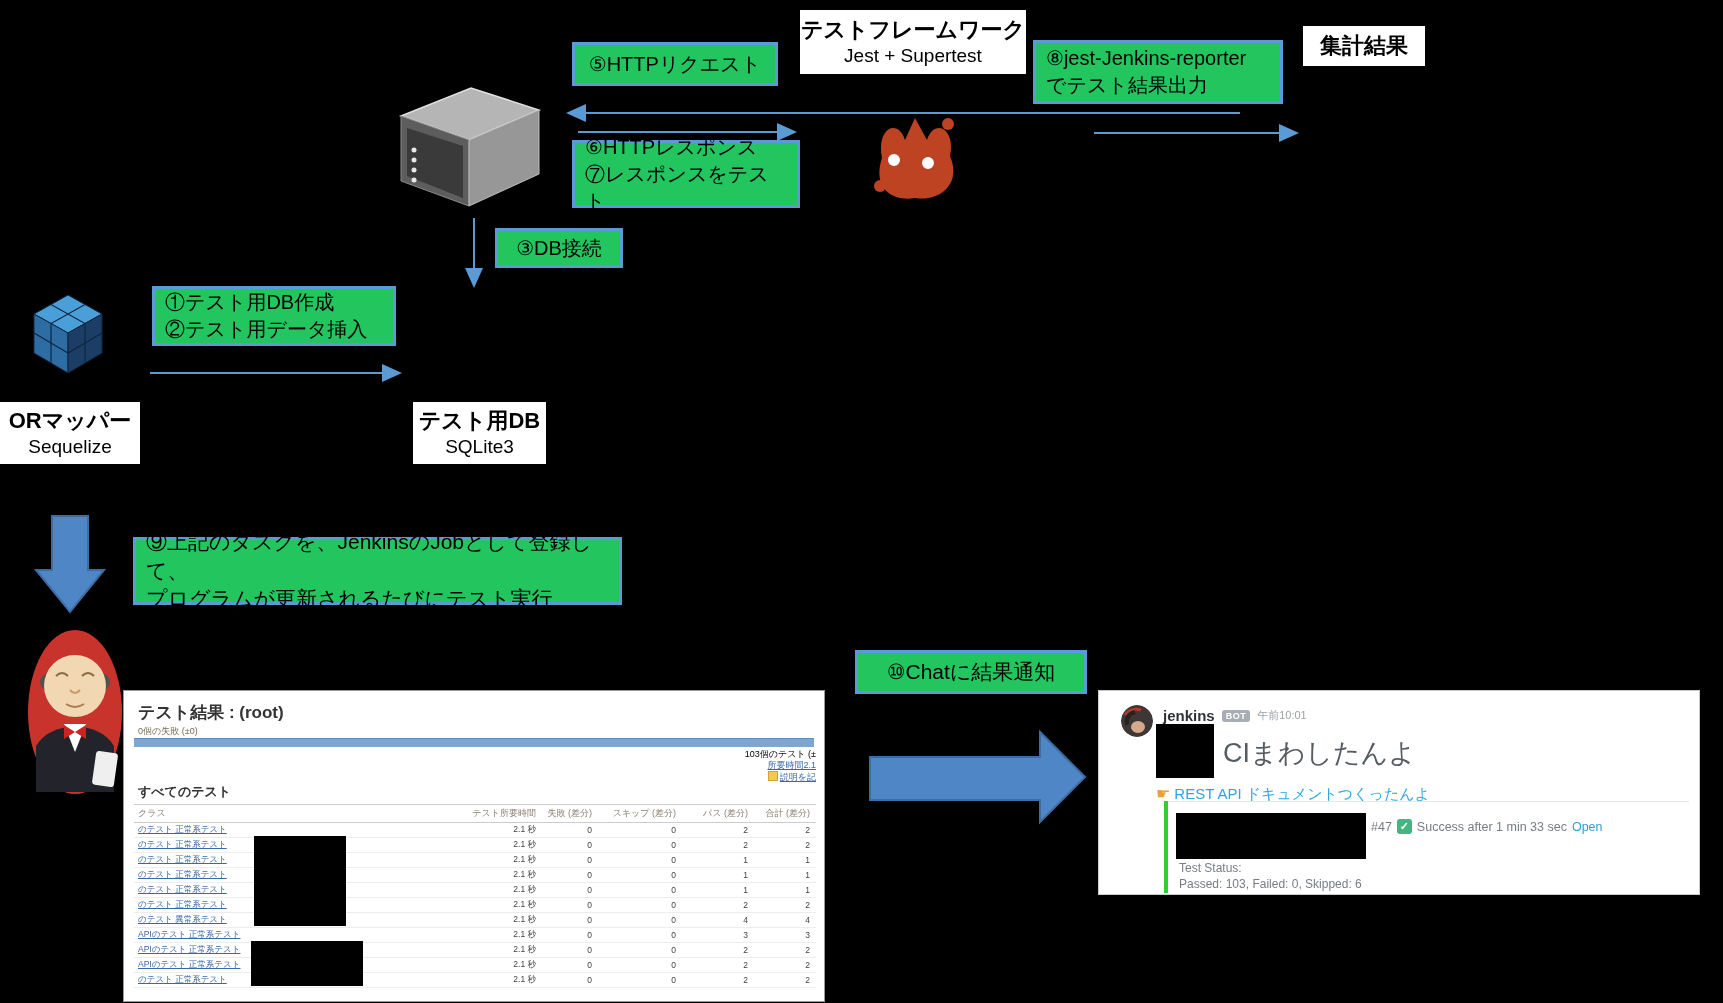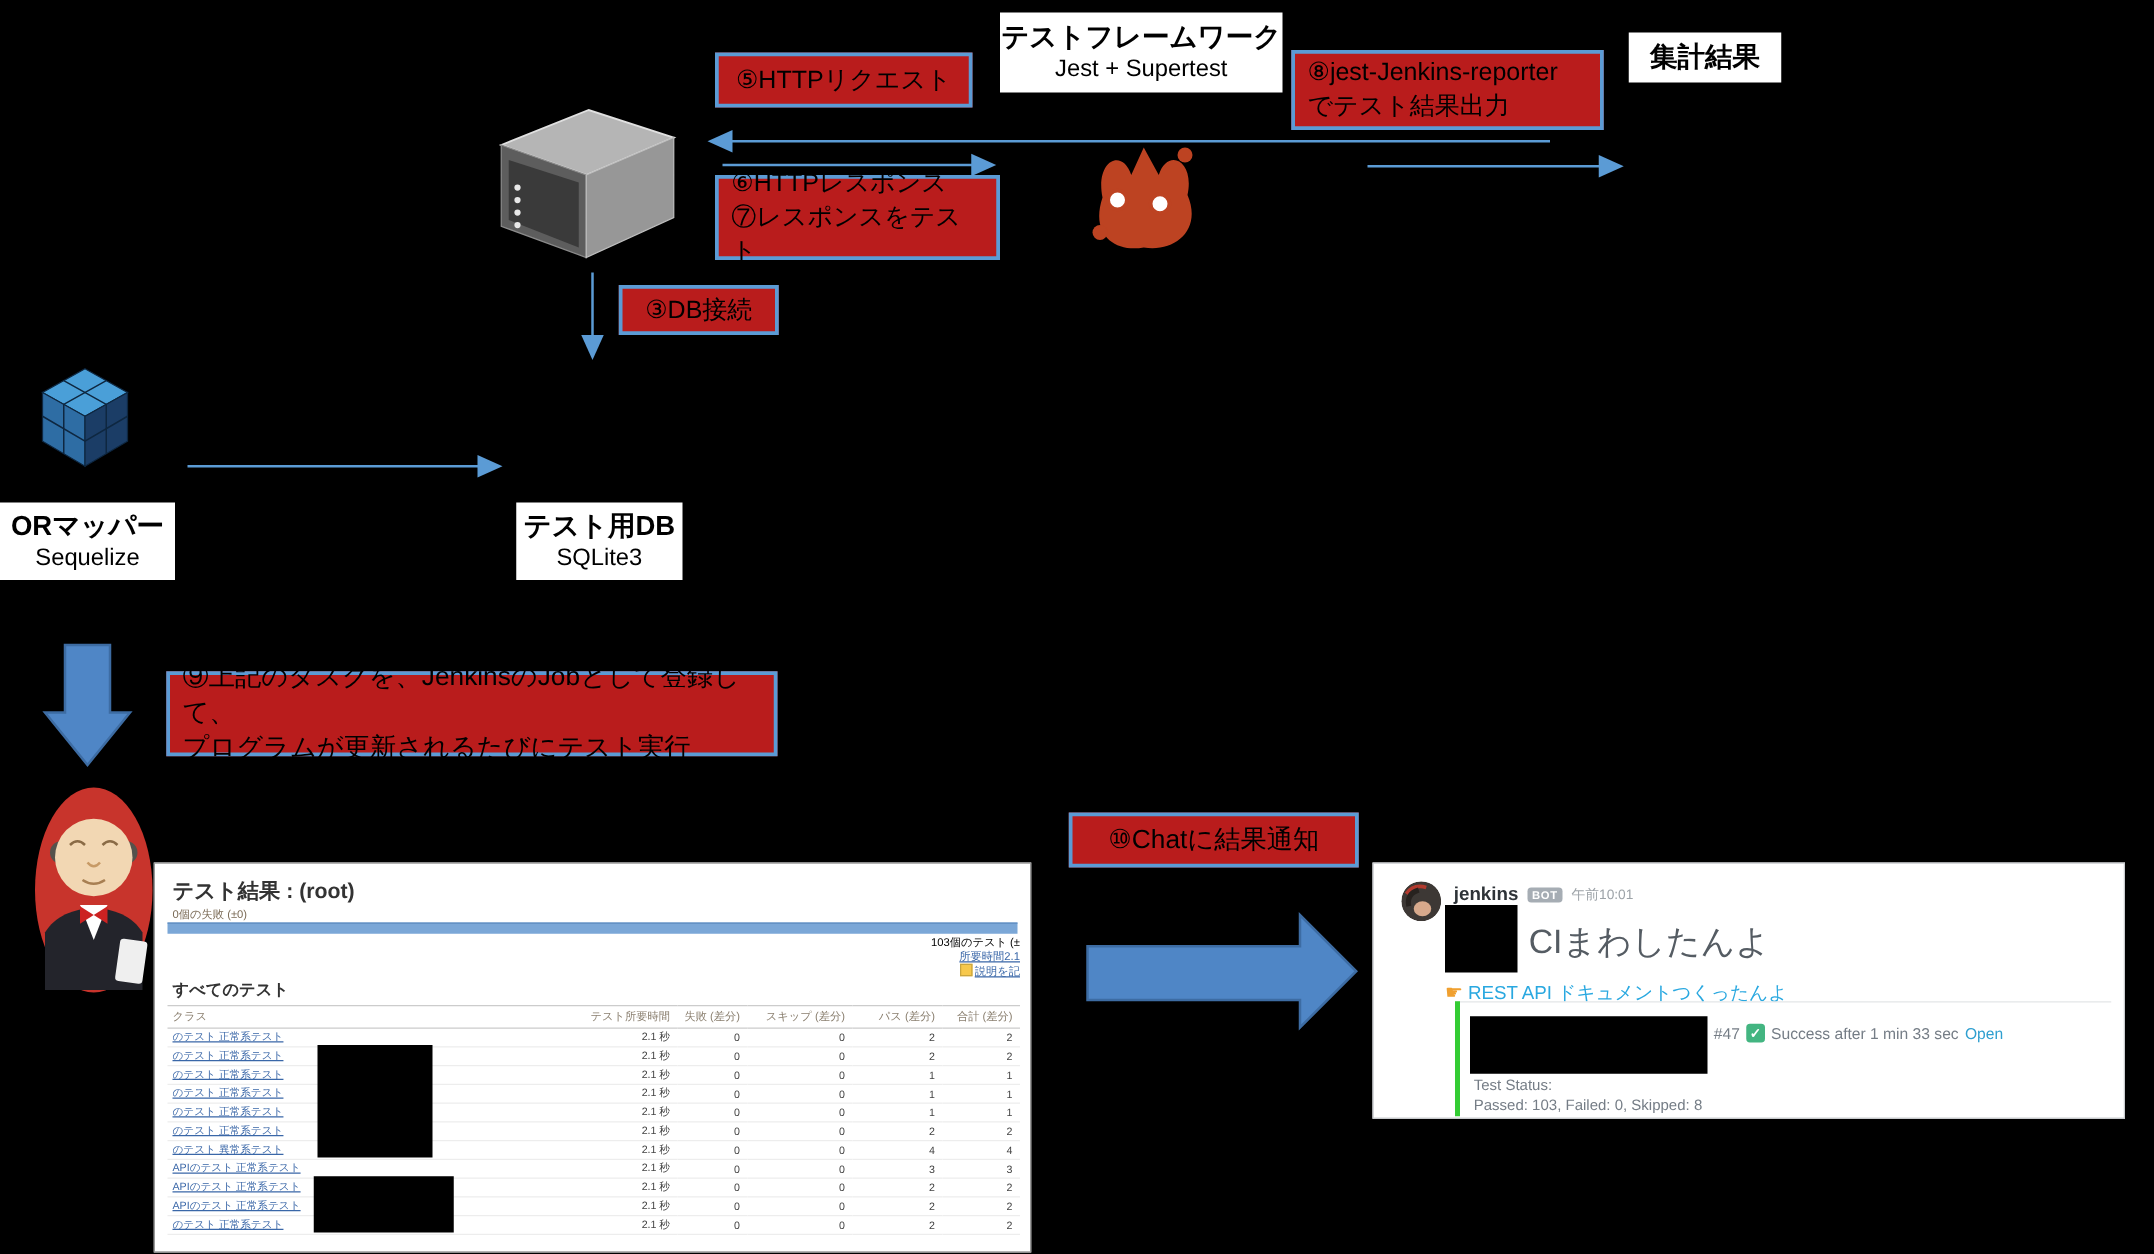--- a/index.html
+++ b/index.html
@@ -5,21 +5,21 @@
   html,body{margin:0;padding:0;background:#000;}
   #canvas{position:relative;width:1723px;height:1003px;background:#000;overflow:hidden;
           font-family:"Liberation Sans",sans-serif;color:#000;}
   .abs{position:absolute;}
   
   .lblbox{position:absolute;background:#fff;text-align:center;display:flex;flex-direction:column;
           justify-content:center;align-items:center;line-height:1.25;}
   .lblbox .t1{font-weight:bold;font-size:22px;}
   .lblbox .t2{font-size:19px;}
   
-  .stepbox{position:absolute;background:#b91c1c;border:3px solid #5b9bd5;font-size:20px;
+  .stepbox{position:absolute;background:#22c55e;border:3px solid #5b9bd5;font-size:20px;
            display:flex;flex-direction:column;justify-content:center;padding:2px 10px;box-sizing:border-box;line-height:1.35;}
   .stepbox.center{align-items:center;}
   
   #jenkins-panel{position:absolute;left:123px;top:690px;width:702px;height:312px;background:#fff;
                  border:1px solid #9a9a9a;box-sizing:border-box;overflow:hidden;}
   #jp-title{position:absolute;left:14px;top:10px;font-size:17px;font-weight:bold;color:#333;}
   #jp-fail{position:absolute;left:14px;top:34px;font-size:9px;color:#7a6a55;}
   #jp-bar{position:absolute;left:10px;top:47px;width:680px;height:8px;background:#7ba7d7;border-top:1px solid #5e8cc0;}
   #jp-right{position:absolute;right:8px;top:58px;text-align:right;font-size:9px;line-height:11px;}
   #jp-right .lnk{color:#3a67a8;text-decoration:underline;cursor:pointer;}
@@ -138,20 +138,24 @@
 
   <svg class="abs" style="left:28px;top:293px;" width="80" height="85">
     <polygon points="40,2 74,21 40,40 6,21" fill="#4a9fd8" stroke="#0e2740" stroke-width="1"></polygon>
     <polygon points="6,21 40,40 40,80 6,60" fill="#2e6da4" stroke="#0e2740" stroke-width="1"></polygon>
     <polygon points="74,21 40,40 40,80 74,60" fill="#1b3d66" stroke="#0e2740" stroke-width="1"></polygon>
     <polyline points="23,11.5 57,30.5 57,70" fill="none" stroke="#0e2740" stroke-width="1.2"></polyline>
     <polyline points="57,11.5 23,30.5 23,70" fill="none" stroke="#0e2740" stroke-width="1.2"></polyline>
     <polyline points="6,40 40,60 74,40" fill="none" stroke="#0e2740" stroke-width="1.2"></polyline>
   </svg>
 
+  <div class="stepbox" style="left:152px;top:286px;width:244px;height:60px;">
+    <div>①テスト用DB作成</div>
+    <div>②テスト用データ挿入</div>
+  </div>
 
   <div class="lblbox" style="left:0px;top:402px;width:140px;height:62px;">
     <div class="t1">ORマッパー</div>
     <div class="t2">Sequelize</div>
   </div>
 
   <div class="lblbox" style="left:413px;top:402px;width:133px;height:62px;">
     <div class="t1">テスト用DB</div>
     <div class="t2">SQLite3</div>
   </div>
@@ -327,16 +331,16 @@
     <div id="chat-hair"></div>
     <div id="chat-greenbar"></div>
     <div id="chat-embed-redact"></div>
     <div id="chat-buildline">
       <span>#47</span>
       <span class="check-ico">✓</span>
       <span>Success after 1 min 33 sec</span>
       <span class="open">Open</span>
     </div>
     <div id="chat-status1">Test Status:</div>
-    <div id="chat-status2">Passed: 103, Failed: 0, Skipped: 8</div>
+    <div id="chat-status2">Passed: 103, Failed: 0, Skipped: 6</div>
   </div>
 
 </div>
 
 </body></html>

